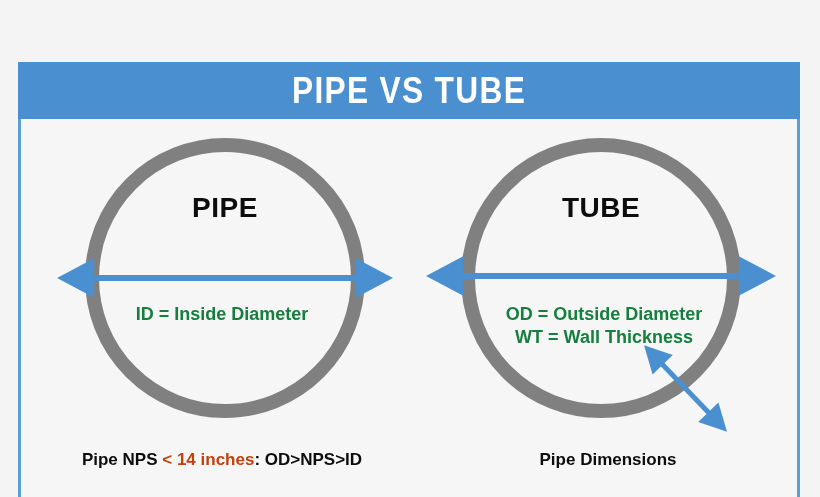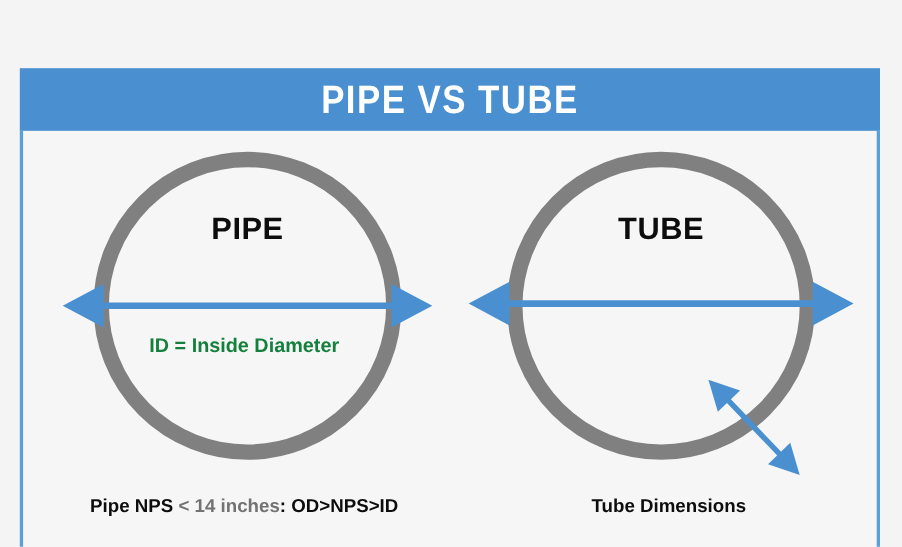--- a/index.html
+++ b/index.html
@@ -96,21 +96,21 @@
     position: absolute;
     text-align: center;
     font-size: 17px;
     font-weight: bold;
     line-height: 1.5;
     white-space: nowrap;
     transform: translateX(-50%);
     color: #0d0d0d;
   }
   .caption .hl {
-    color: #737373;
+    color: #c2410c;
   }
 </style>
 </head>
 <body>
 
 <div id="infographic">
 
   <div class="header-bar">
     <div class="header-title">PIPE VS TUBE</div>
   </div>
@@ -145,22 +145,26 @@
   </svg>
 
   <div class="ring-name" style="left:225px; top:170px;">PIPE</div>
 
   <div class="dim-label" style="left:222px; top:279px;">
     <div>ID = Inside Diameter</div>
   </div>
 
   <div class="ring-name" style="left:601px; top:170px;">TUBE</div>
 
+  <div class="dim-label" style="left:604px; top:279px;">
+    <div>OD = Outside Diameter</div>
+    <div>WT = Wall Thickness</div>
+  </div>
 
   <div class="caption" style="left:222px; top:423px;">
       <div><span>Pipe NPS </span><span class="hl">&lt; 14 inches</span><span>: OD&gt;NPS&gt;ID</span></div>
     </div>
 
   <div class="caption" style="left:608px; top:423px;">
-      <div><span>Tube Dimensions</span></div>
+      <div><span>Pipe Dimensions</span></div>
     </div>
 
 </div>
 
 </body></html>

